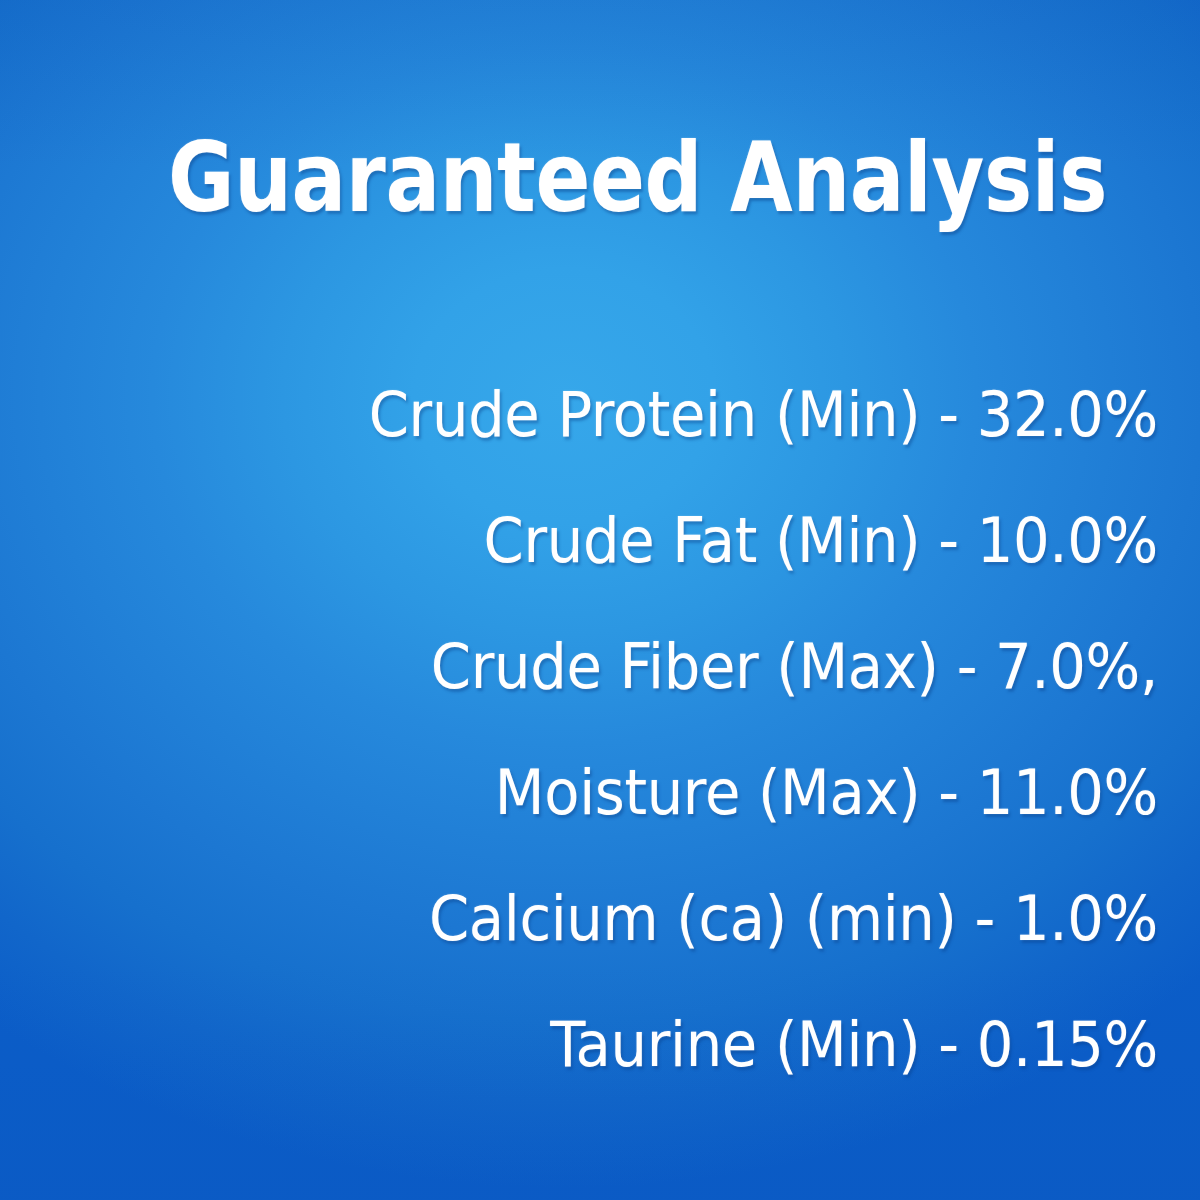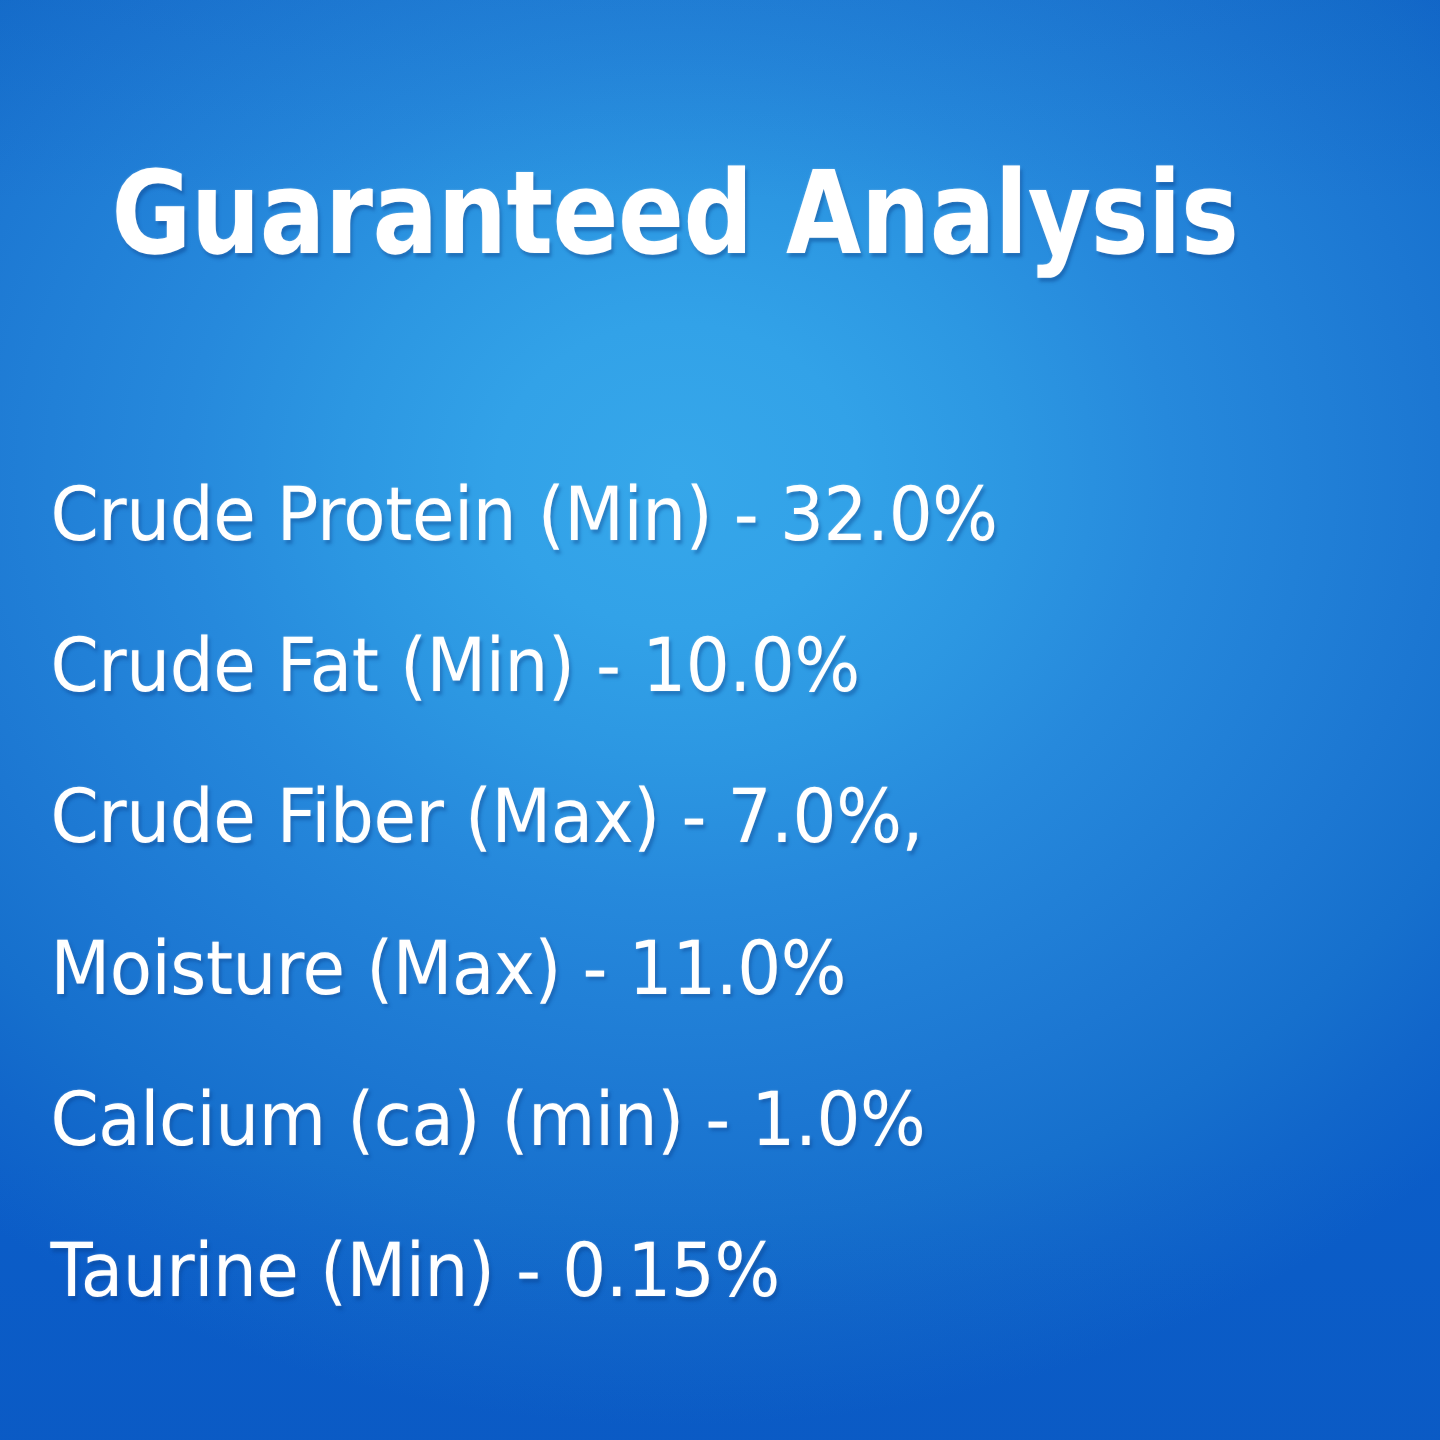--- a/index.html
+++ b/index.html
@@ -43,21 +43,21 @@
       linear-gradient(to bottom,
         rgba(8,70,170,0.12) 0%,
         rgba(8,70,170,0.00) 14%,
         rgba(8,70,170,0.00) 80%,
         rgba(8,70,170,0.10) 100%);
   }
 
   #content {
     position: absolute;
     inset: 0;
-    text-align: left;
+    text-align: right;
     border-radius: 13px;
   }
 
   .title {
     position: absolute;
     left: 0;
     right: 0;
     top: 126px;
     color: #ffffff;
     font-family: "DejaVu Sans", sans-serif;
@@ -70,21 +70,21 @@
     white-space: nowrap;
     text-shadow:
       2px 3px 3px rgba(4, 56, 128, 0.40),
       0 0 2px rgba(255,255,255,0.35);
   }
 
   .lines {
     position: absolute;
     left: 0;
     right: 0;
-    top: 366px;
+    top: 352px;
   }
 
   .line {
     color: #ffffff;
     font-family: "DejaVu Sans", sans-serif;
     font-size: 62px;
     line-height: 126px;
     font-weight: 400;
     letter-spacing: -0.4px;
     white-space: nowrap;

